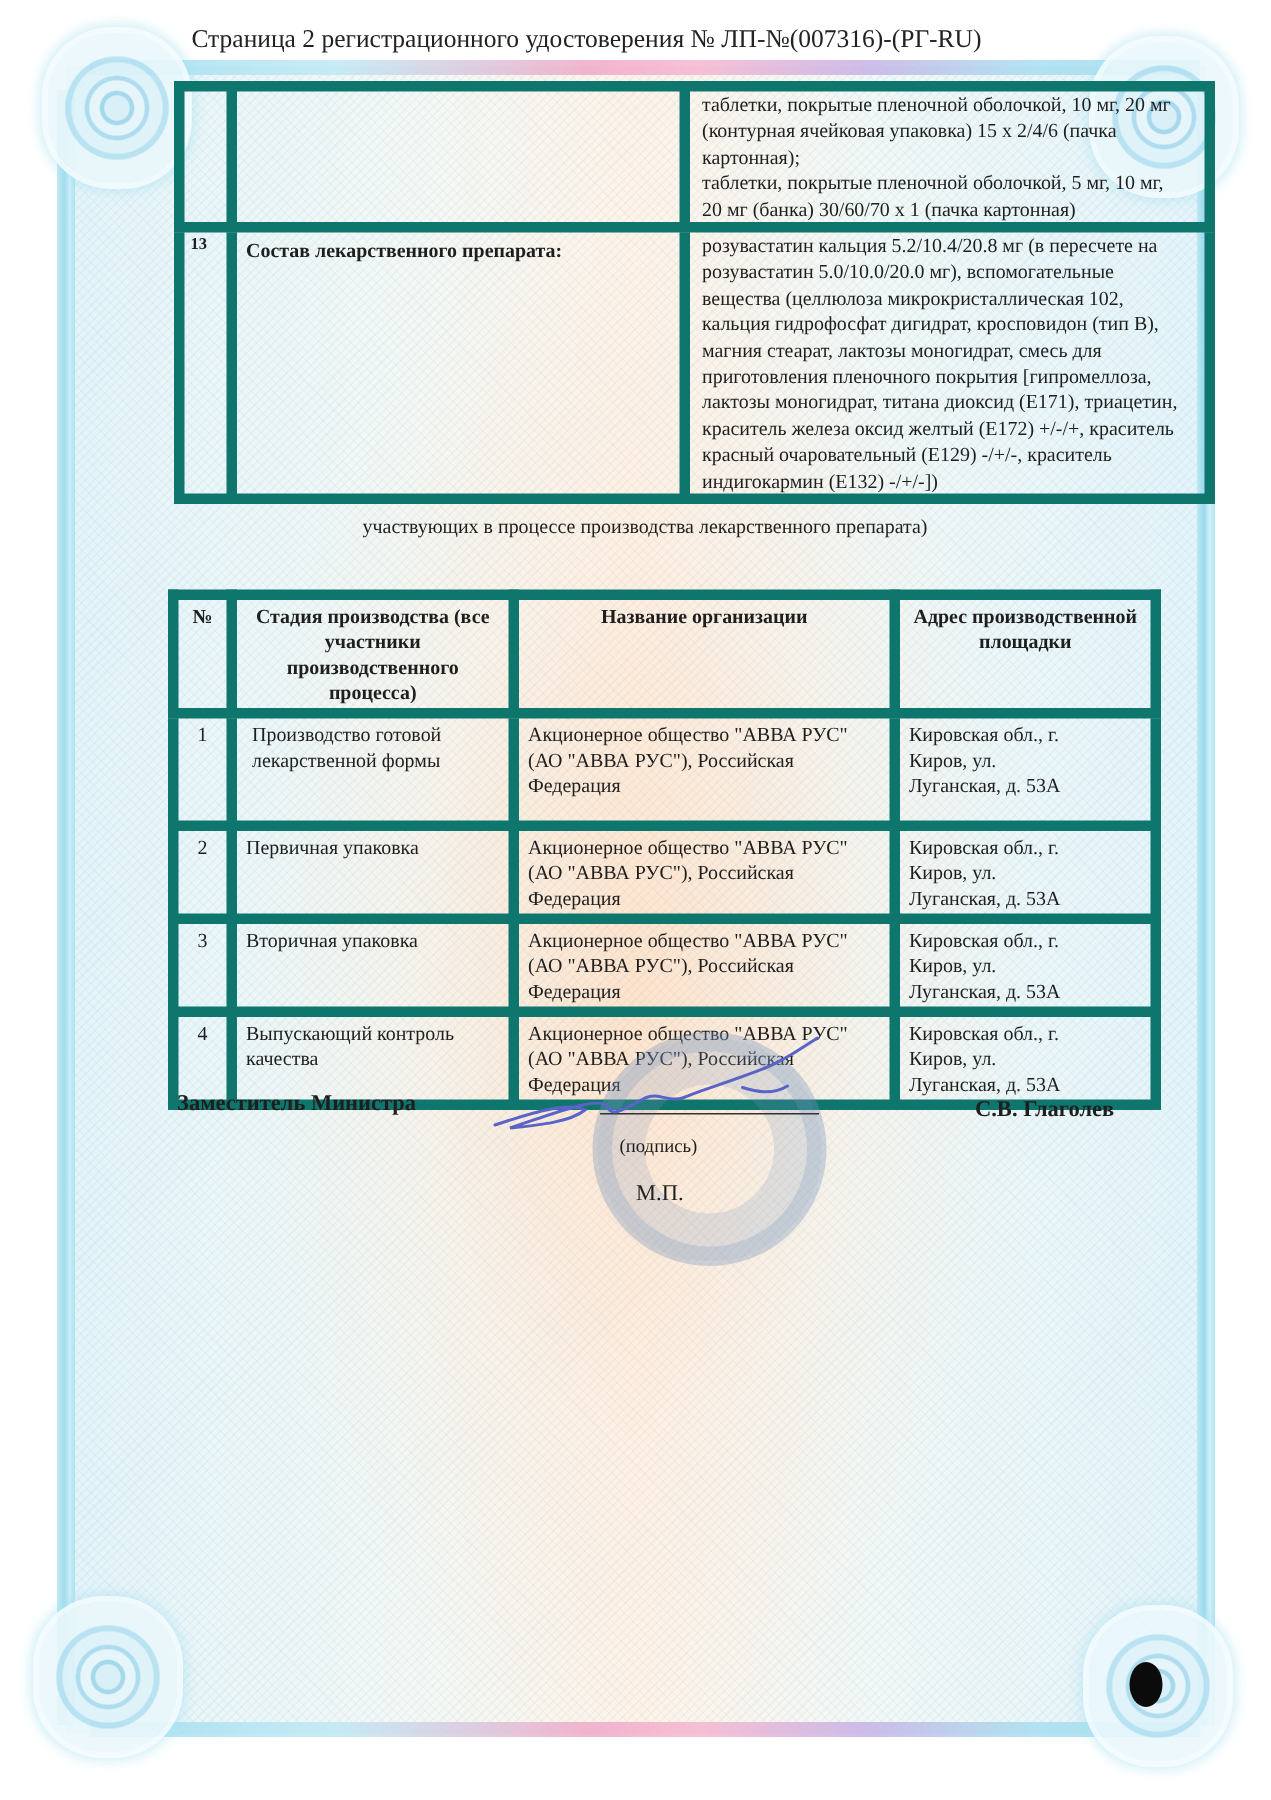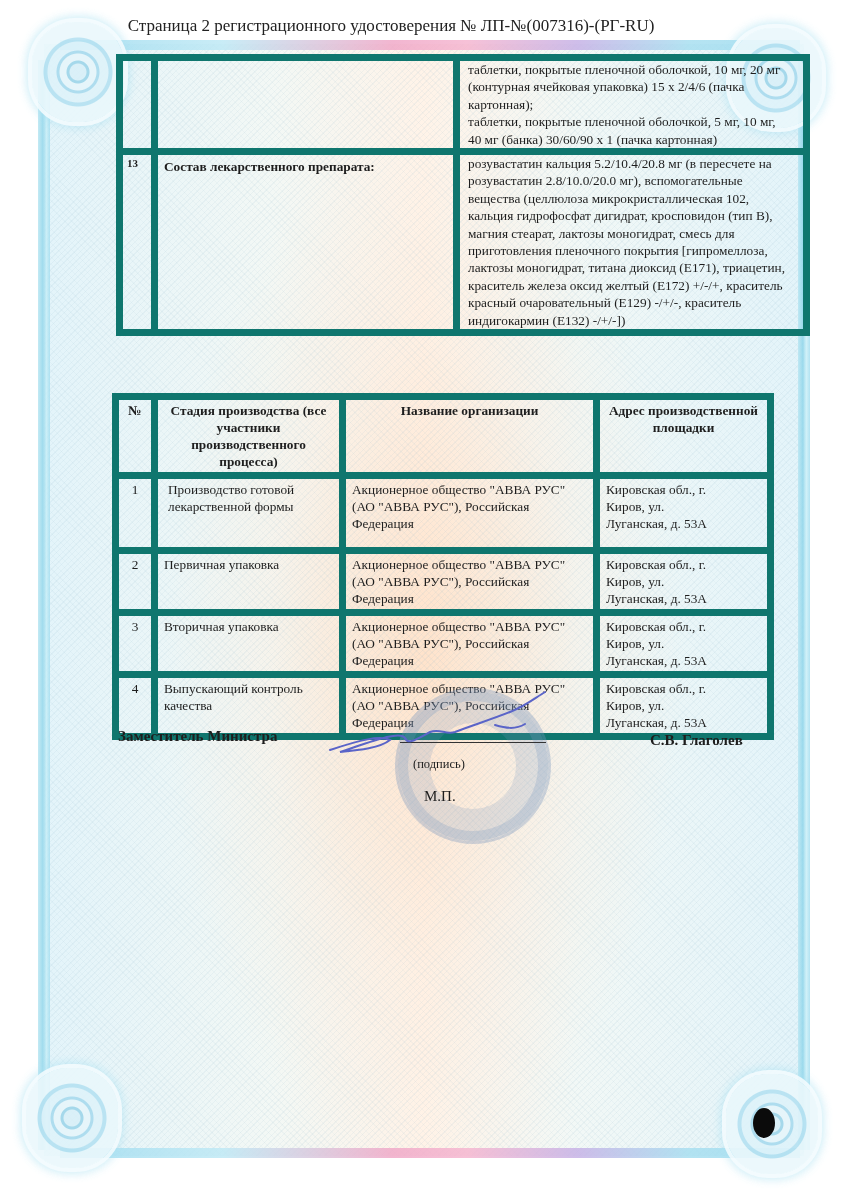--- a/index.html
+++ b/index.html
@@ -108,43 +108,44 @@
 <table class="tbl1">
   <tbody>
       <tr style="height:84px">
     <td class="c1"></td>
     <td class="c2"></td>
     <td class="c3">
       <div>таблетки, покрытые пленочной оболочкой, 10 мг, 20 мг</div>
       <div>(контурная ячейковая упаковка) 15 x 2/4/6 (пачка</div>
       <div>картонная);</div>
       <div>таблетки, покрытые пленочной оболочкой, 5 мг, 10 мг,</div>
-      <div>40 мг (банка) 30/60/90 x 1 (пачка картонная)</div>
+      <div>20 мг (банка) 30/60/70 x 1 (пачка картонная)</div>
     </td>
   </tr>
   <tr>
     <td class="c1">13</td>
     <td class="c2">Состав лекарственного препарата:</td>
     <td class="c3">
       <div>розувастатин кальция 5.2/10.4/20.8 мг (в пересчете на</div>
-      <div>розувастатин 2.8/10.0/20.0 мг), вспомогательные</div>
+      <div>розувастатин 5.0/10.0/20.0 мг), вспомогательные</div>
       <div>вещества (целлюлоза микрокристаллическая 102,</div>
       <div>кальция гидрофосфат дигидрат, кросповидон (тип В),</div>
       <div>магния стеарат, лактозы моногидрат, смесь для</div>
       <div>приготовления пленочного покрытия [гипромеллоза,</div>
       <div>лактозы моногидрат, титана диоксид (Е171), триацетин,</div>
       <div>краситель железа оксид желтый (Е172) +/-/+, краситель</div>
       <div>красный очаровательный (Е129) -/+/-, краситель</div>
       <div>индигокармин (Е132) -/+/-])</div>
     </td>
   </tr>
 </tbody>
   </table>
 
 <div class="info-note">
+  <div>участвующих в процессе производства лекарственного препарата)</div>
 </div>
 
 <table class="tbl2">
   <tbody>
       <tr>
     <th class="n">№</th>
     <th class="stage">Стадия производства (все участники производственного процесса)</th>
     <th class="org">Название организации</th>
     <th>Адрес производственной площадки</th>
   </tr>

